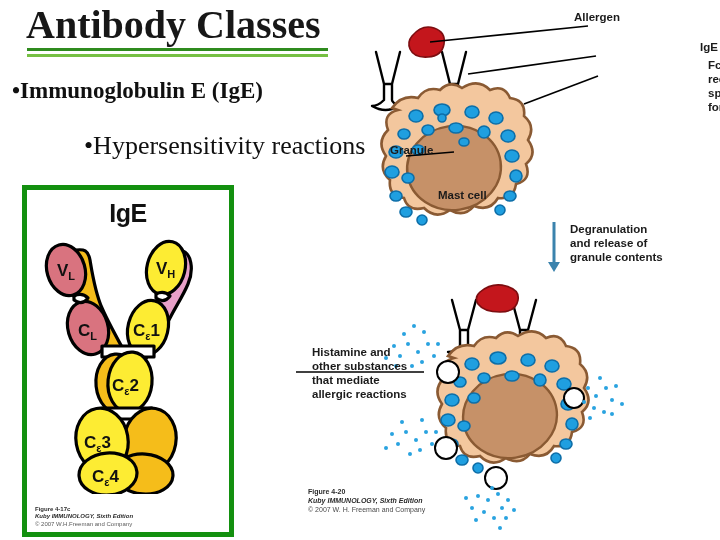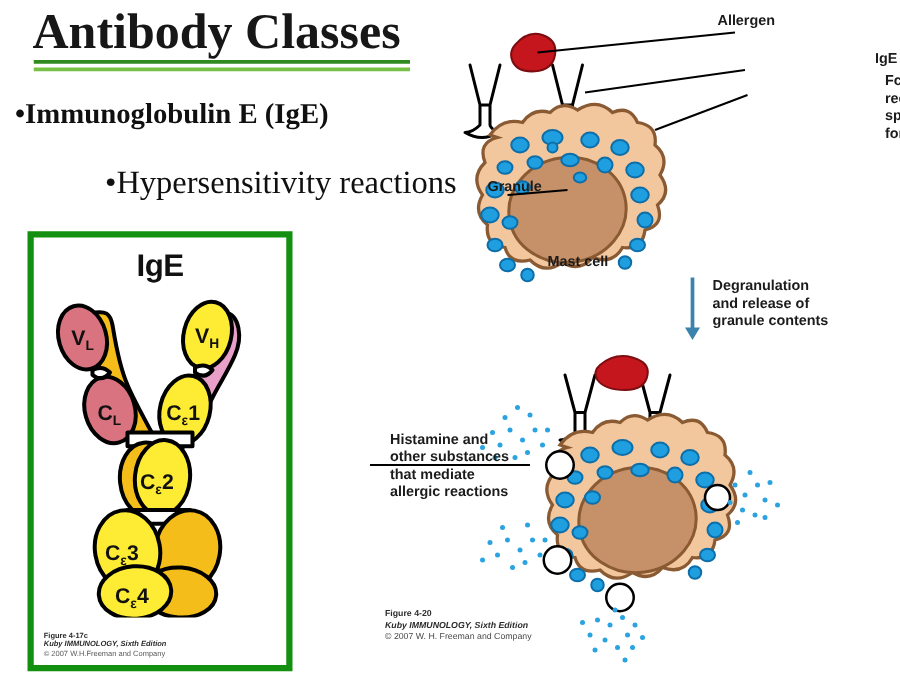--- a/index.html
+++ b/index.html
@@ -54,21 +54,21 @@
   #right-panel{position:absolute;left:296px;top:0;width:424px;height:388px;}
   .rlabel{
     position:absolute;font-family:"Liberation Sans",sans-serif;
     font-weight:bold;color:#1b1b1b;font-size:11.5px;line-height:14px;
     white-space:pre-line;
   }
   #label-allergen{left:278px;top:10px;}
   #label-ige{left:404px;top:40px;}
   #label-fcr{left:412px;top:58px;}
   #label-granule{left:94px;top:143px;}
-  #label-mastcell{left:142px;top:188px;margin-top:15px;}
+  #label-mastcell{left:142px;top:188px;}
   #label-degran{left:274px;top:222px;}
   #label-histamine{left:16px;top:345px;}
 
   #fig-credit-right{
     position:absolute;left:12px;top:487px;width:230px;
     font-size:7px;line-height:9px;color:#2b2b2b;
   }
   #fig-credit-right .c1{font-weight:bold;}
   #fig-credit-right .c2{font-weight:bold;font-style:italic;}
   #fig-credit-right .c3{color:#4a4a4a;}

